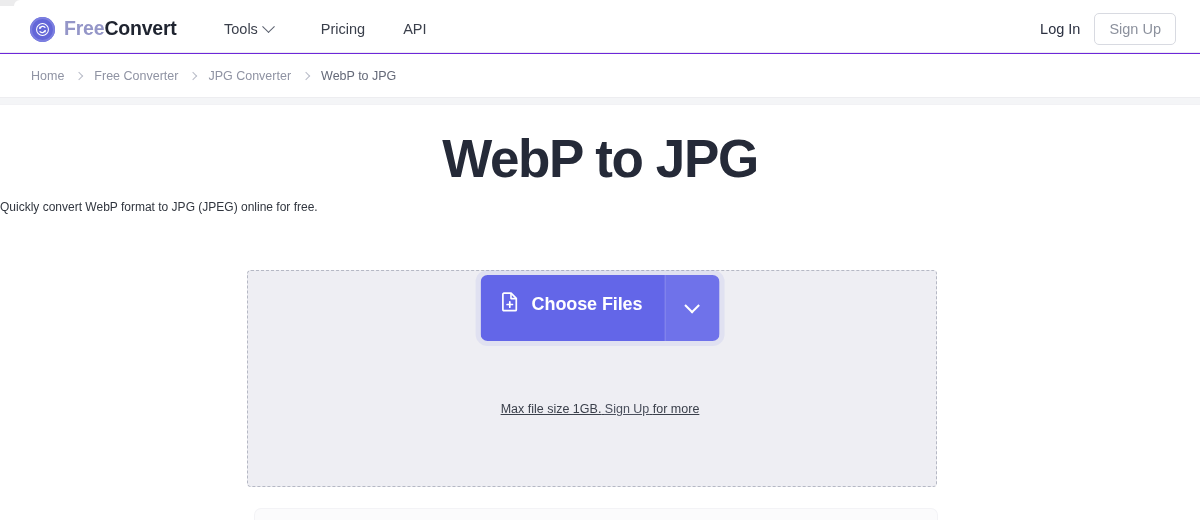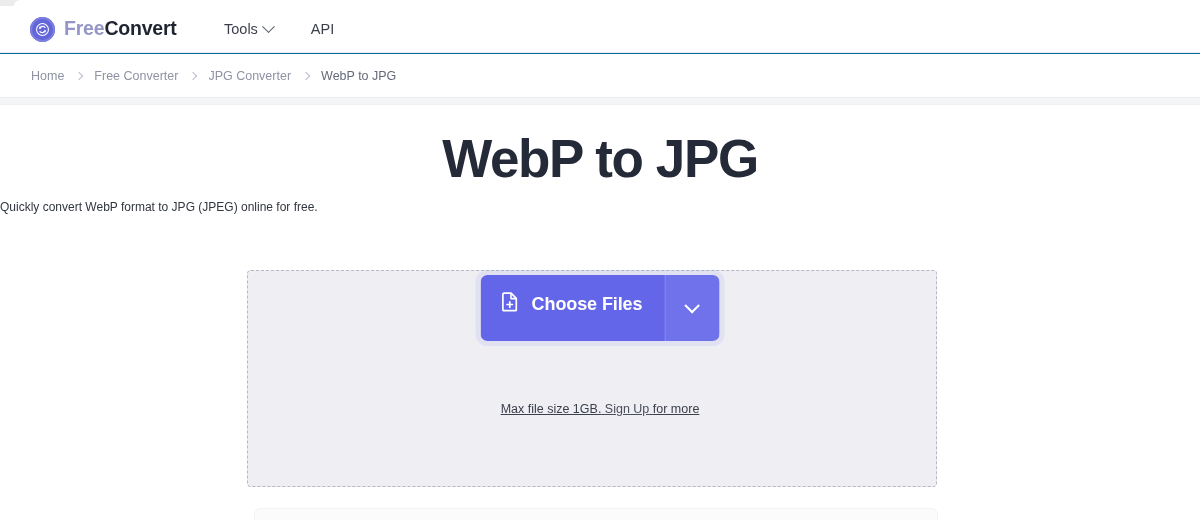--- a/index.html
+++ b/index.html
@@ -10,21 +10,21 @@
     overflow: hidden;
     background: #ffffff;
     font-family: "Liberation Sans", sans-serif;
     -webkit-font-smoothing: antialiased;
   }
 
   #page {
     position: relative;
     width: 1200px;
     height: 520px;
-    background: #0369a1;
+    background: #6d28d9;
     overflow: hidden;
   }
 
   
   .chrome-strip {
     position: absolute;
     top: 0; left: 0;
     width: 1200px;
     height: 6px;
     background: #ececed;
@@ -303,25 +303,32 @@
         </svg>
       </span>
       <span class="brand-text"><span class="b-free">Free</span><span class="b-convert">Convert</span></span>
     </div>
 
     <div class="nav">
       <div class="nav-item">
         <span>Tools</span>
         <span class="chev"></span>
       </div>
+      <div class="nav-item pricing">
+        <span>Pricing</span>
+      </div>
       <div class="nav-item api">
         <span>API</span>
       </div>
     </div>
 
+    <div class="auth">
+      <span class="login-link">Log In</span>
+      <span class="signup-btn">Sign Up</span>
+    </div>
   </div>
 
   <div class="crumb-bar">
     <div class="crumbs">
       <span class="crumb">Home</span>
       <span class="crumb-sep"></span>
       <span class="crumb">Free Converter</span>
       <span class="crumb-sep"></span>
       <span class="crumb">JPG Converter</span>
       <span class="crumb-sep"></span>

